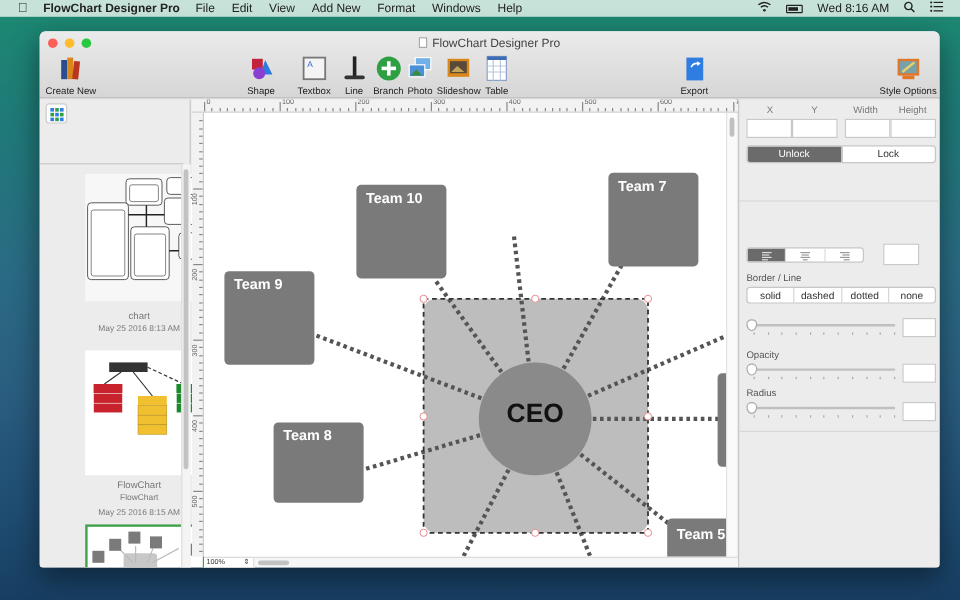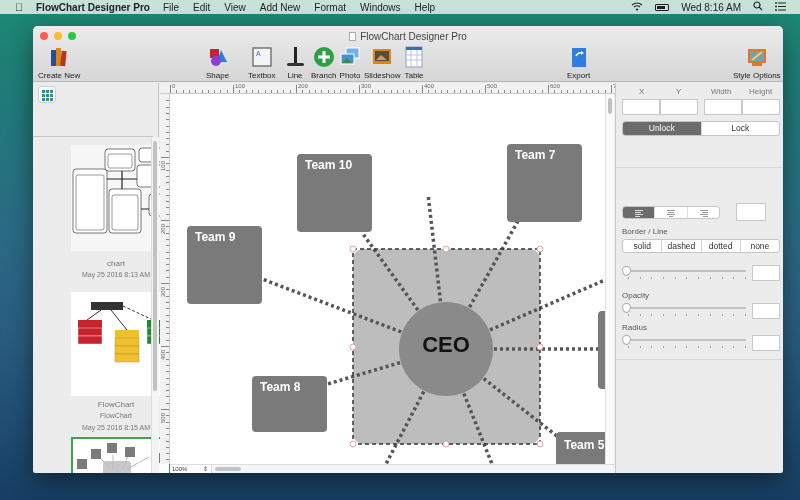--- a/index.html
+++ b/index.html
@@ -515,21 +515,21 @@
         <circle cx="183" cy="350" r="3"></circle>
           <circle cx="276" cy="350" r="3"></circle>
           <circle cx="370" cy="350" r="3"></circle>
       </g>
     </svg>
     <div style="position:absolute;left:229px;top:238px;width:94px;text-align:center;font-size:22px;font-weight:bold;color:#111;">CEO</div>
 
     <div class="node" style="left:337px;top:50px;width:75px;height:78px;">Team 7</div>
     <div class="node" style="left:127px;top:60px;width:75px;height:78px;">Team 10</div>
     <div class="node" style="left:17px;top:132px;width:75px;height:78px;">Team 9</div>
-    <div class="node" style="left:58px;top:282px;width:75px;height:56px;margin-left:24px;">Team 8</div>
+    <div class="node" style="left:58px;top:258px;width:75px;height:67px;">Team 8</div>
     <div class="node" style="left:386px;top:338px;width:60px;height:40px;padding-top:6px;">Team 5</div>
     <div class="node" style="left:428px;top:217px;width:20px;height:78px;padding:0;"></div>
   </div>
 
   <div class="v-scroll">
       <div class="knob"></div>
     </div>
   <div class="bottom-bar">
     <div class="zoom-sel">
       <span>100%</span>

